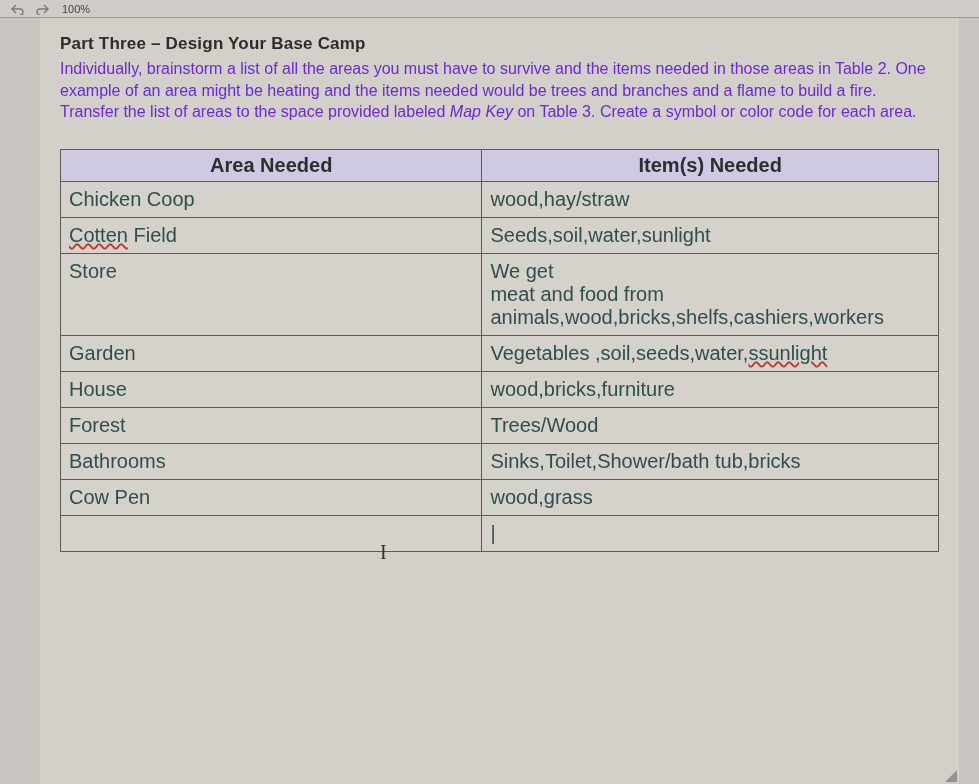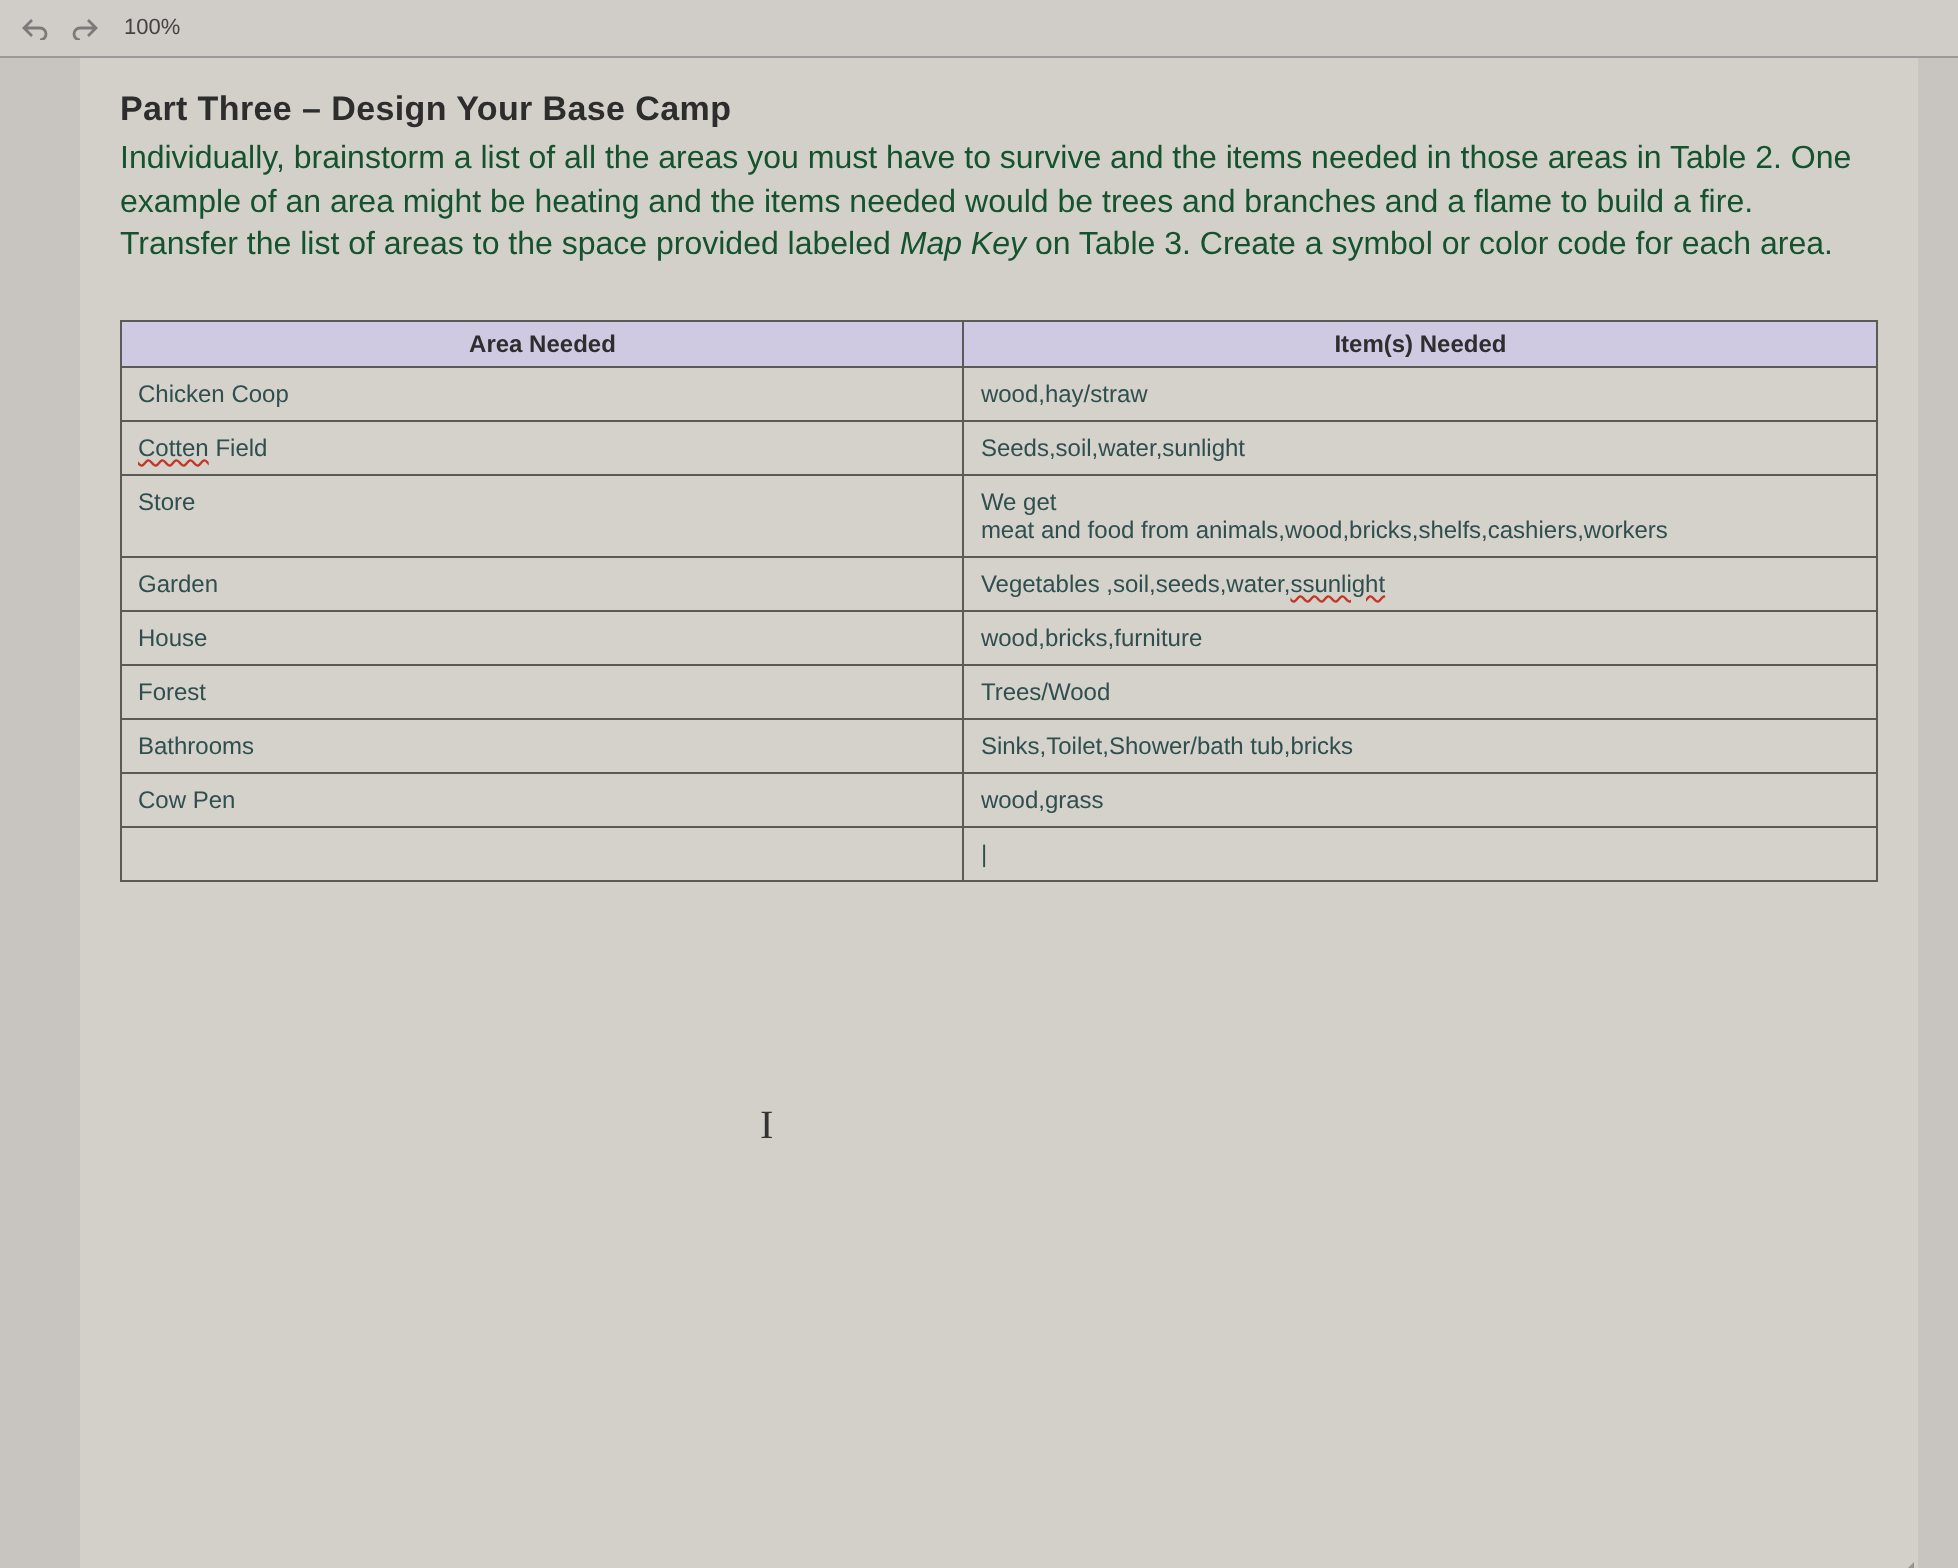--- a/index.html
+++ b/index.html
@@ -5,21 +5,21 @@
     * { box-sizing: border-box; margin: 0; padding: 0; }
     body {
       font-family: Arial, Helvetica, sans-serif;
       background: #c8c5c0;
       width: 979px;
       height: 784px;
       overflow: hidden;
       position: relative;
     }
     .toolbar {
-      height: 29px;
+      height: 18px;
       background: #d0cdc8;
       border-bottom: 1px solid #999;
       display: flex;
       align-items: center;
       padding: 0 10px;
       font-size: 11px;
       color: #444;
       gap: 12px;
     }
     .toolbar-icon { display: inline-flex; opacity: 0.6; }
@@ -32,21 +32,21 @@
     }
     .heading {
       font-size: 17px;
       font-weight: bold;
       color: #2d2d2d;
       margin: 6px 0 4px 0;
       letter-spacing: 0.2px;
     }
     .instructions {
       font-size: 16px;
-      color: #14532d;
+      color: #6d28d9;
       line-height: 1.35;
       margin: 4px 0 26px 0;
     }
     .instructions .italic { font-style: italic; }
     .table-caption {
       font-size: 16px;
       color: #2d2d2d;
       margin: 20px 0 2px 0;
     }
     .table-caption .tnum { font-weight: bold; }
@@ -54,21 +54,21 @@
     table.brainstorm {
       width: 100%;
       border-collapse: collapse;
       table-layout: fixed;
       background: #d5d1cb;
     }
     table.brainstorm th,
     table.brainstorm td {
       border: 1px solid #5b5a56;
       padding: 6px 8px;
-      font-size: 12px;
+      font-size: 20px;
       color: #2f4f4f;
       vertical-align: top;
       text-align: left;
     }
     table.brainstorm th {
       background: #cfc9e2;
       text-align: center;
       font-weight: bold;
       color: #2e2e2e;
       padding: 4px 8px;

